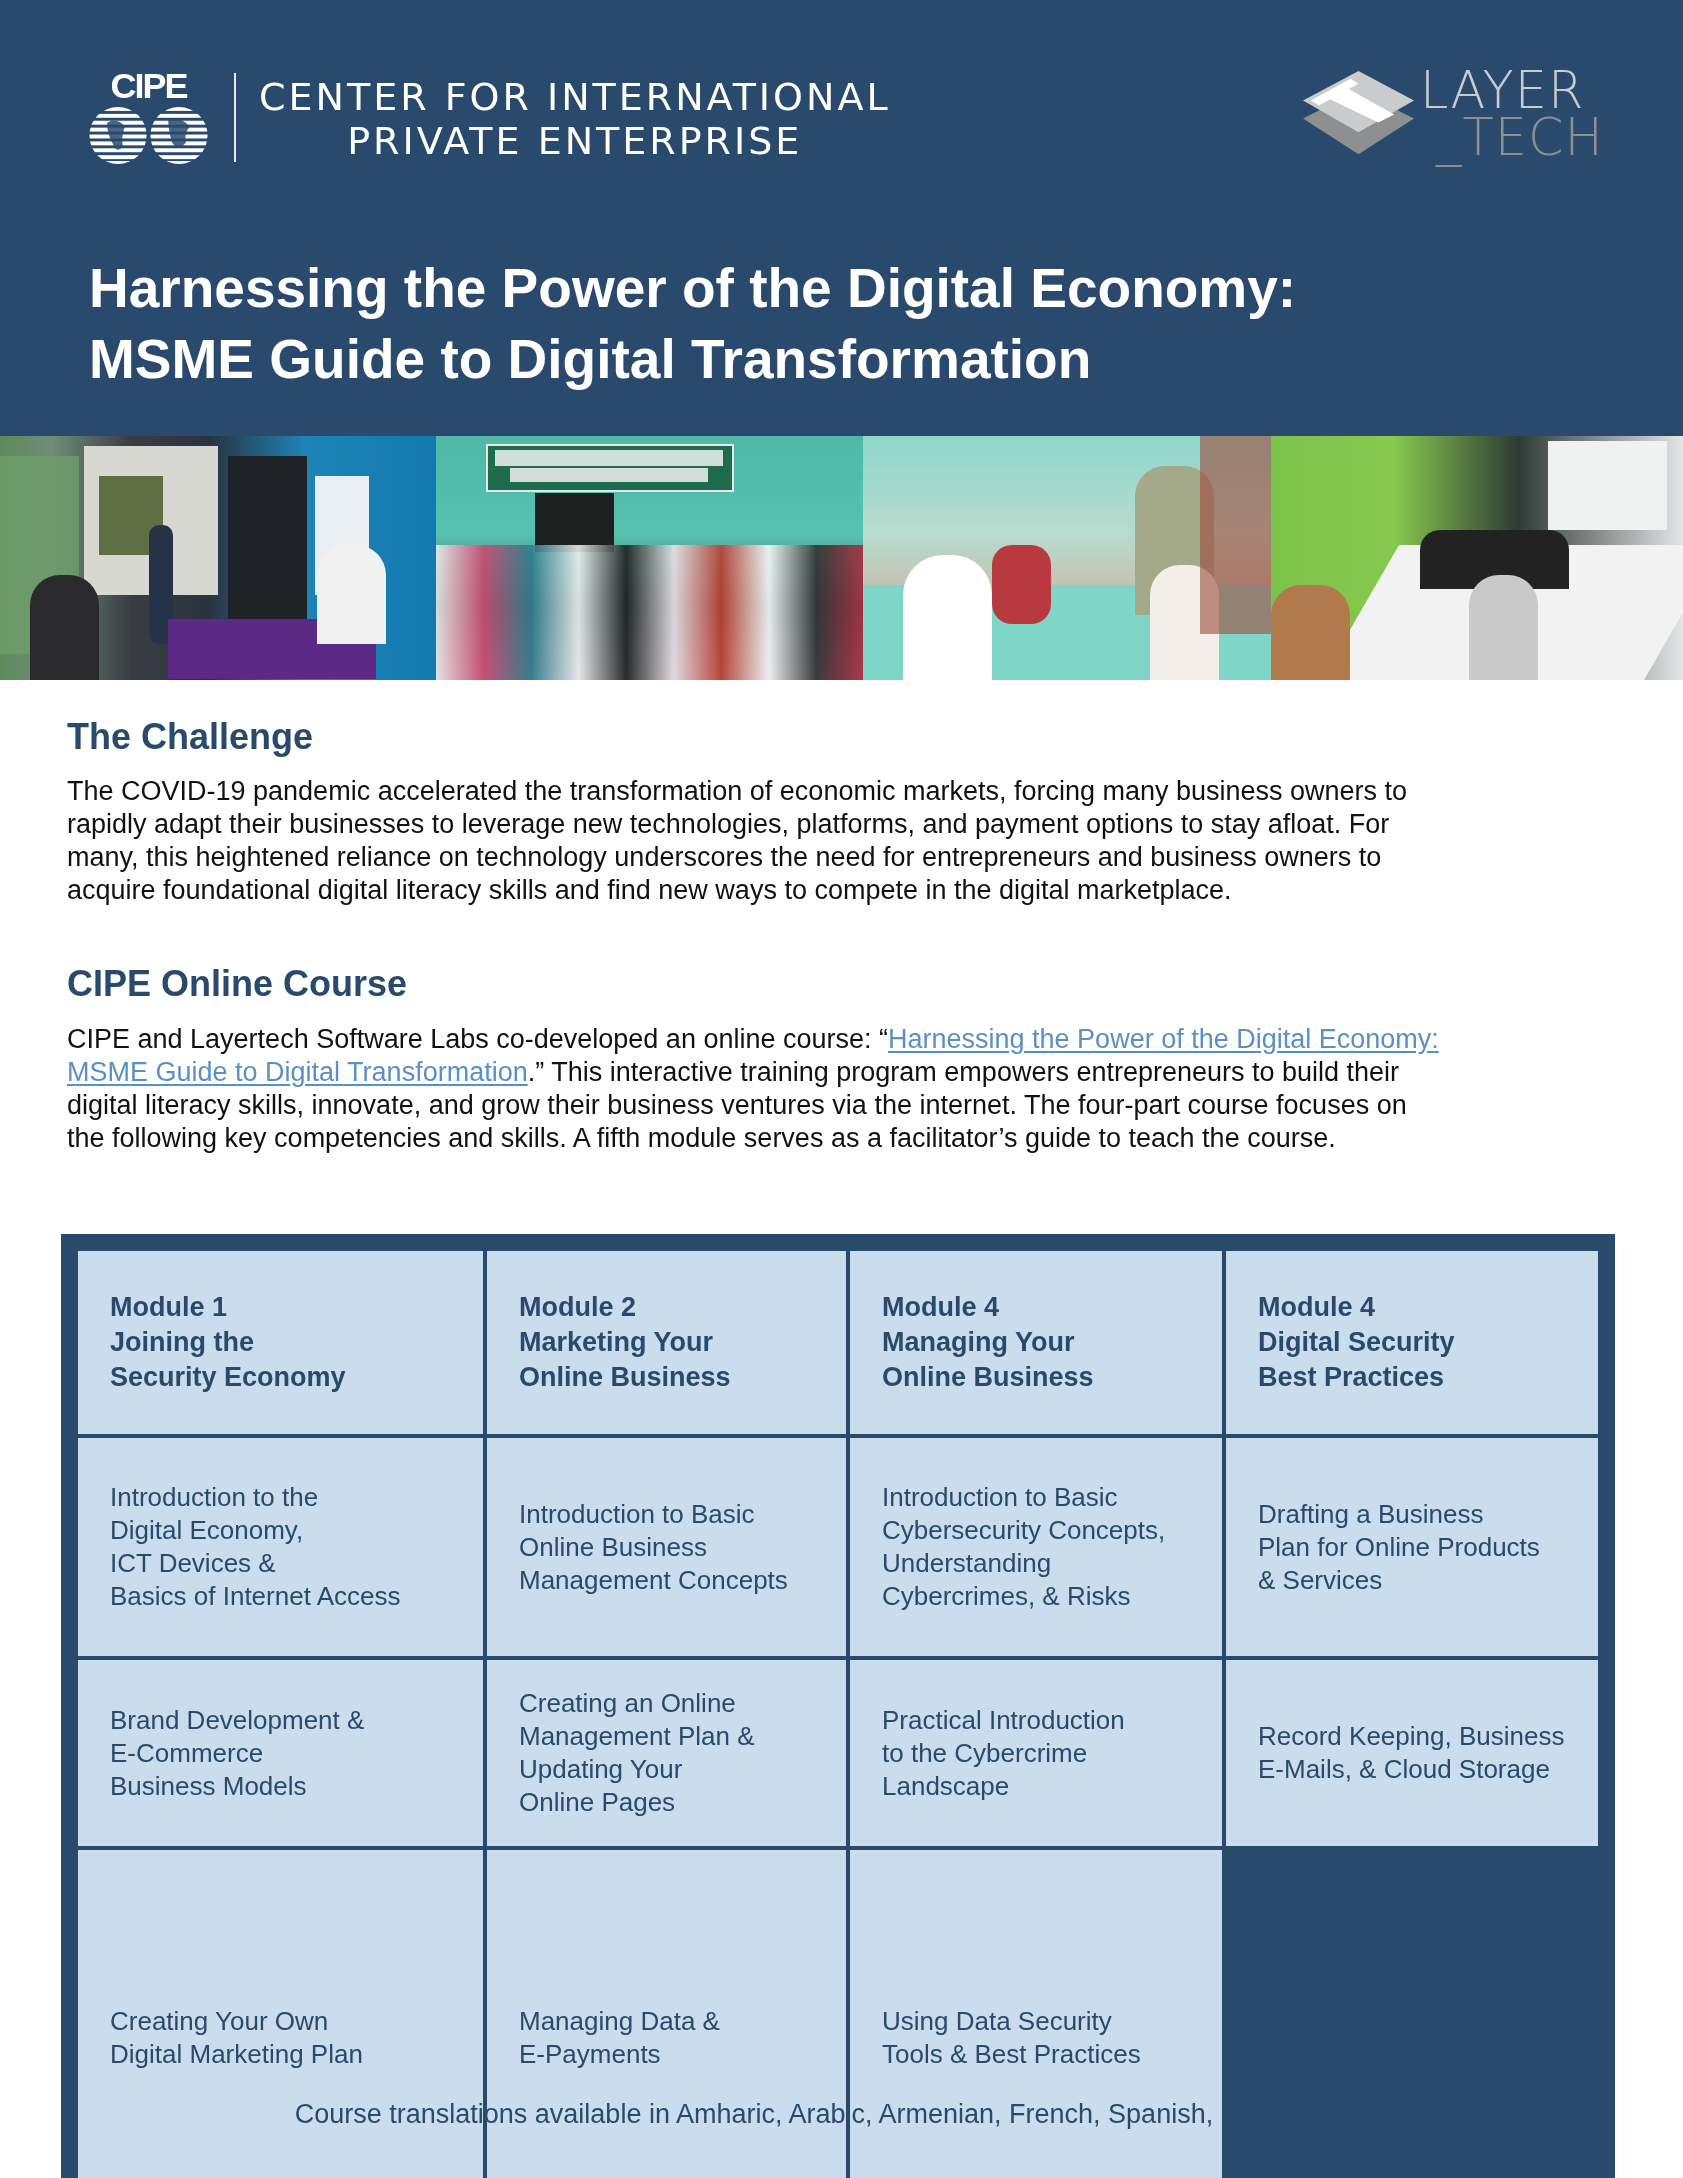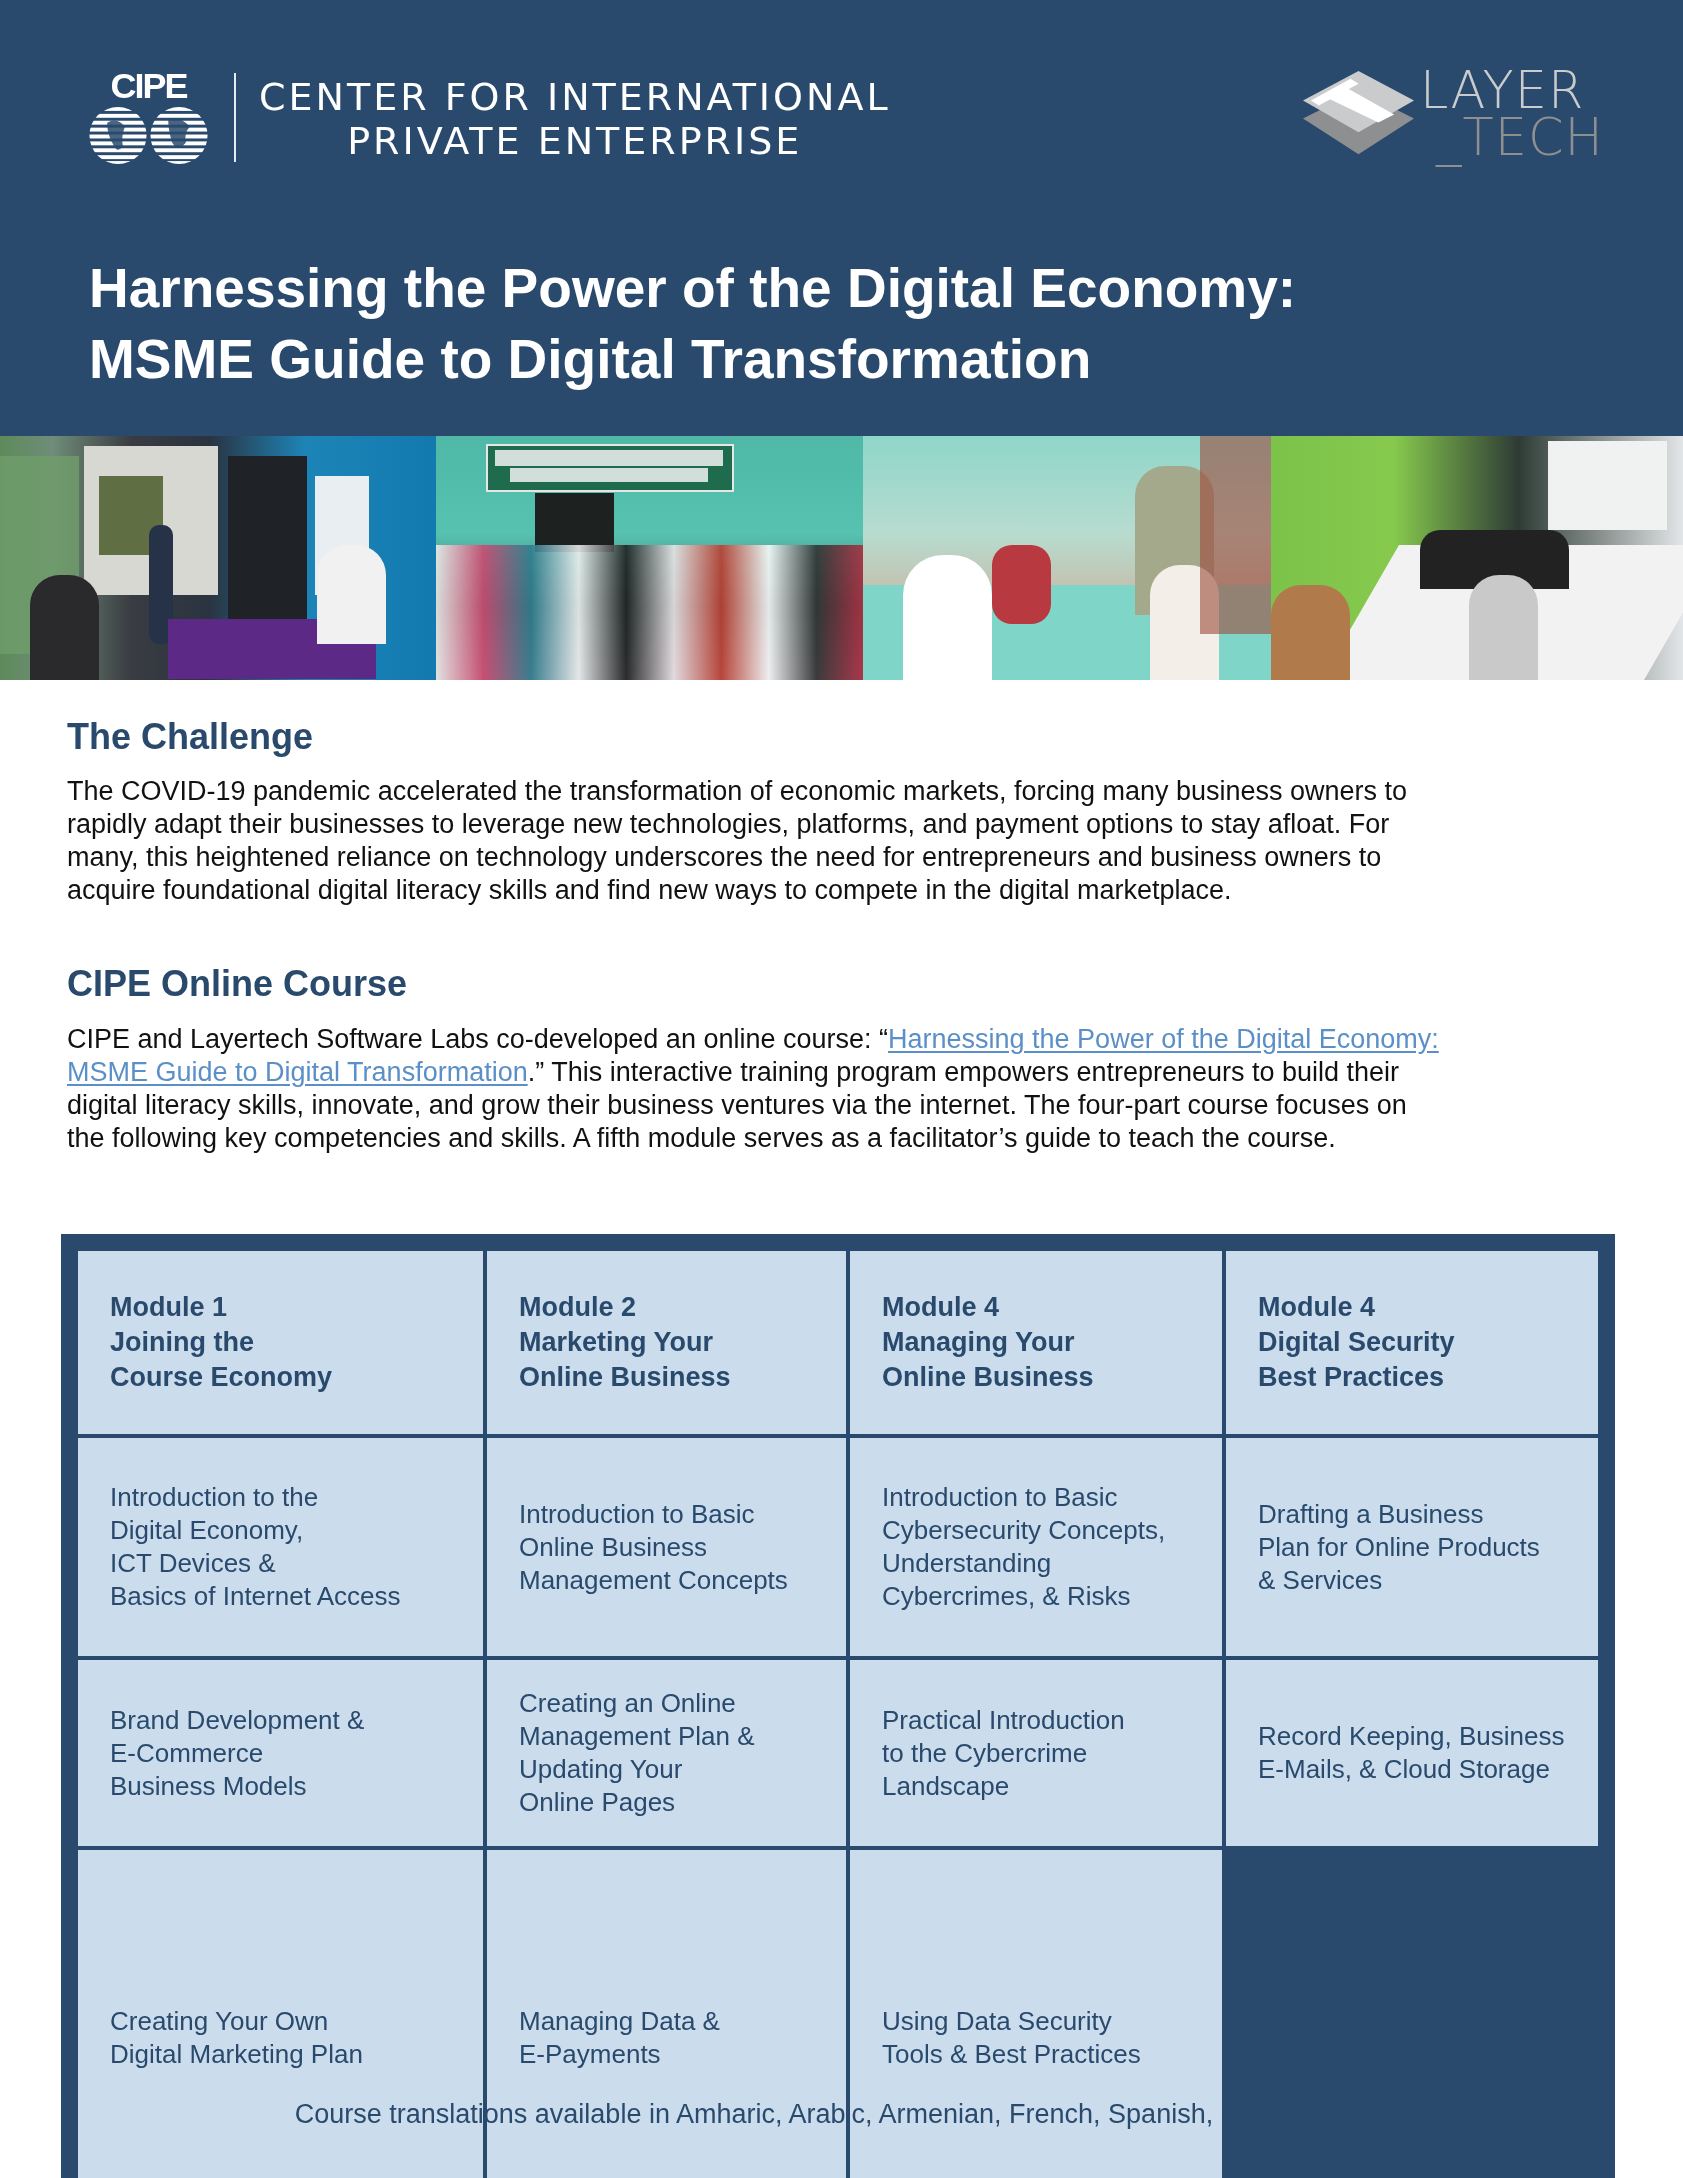--- a/index.html
+++ b/index.html
@@ -218,21 +218,21 @@
   <span class="line">the following key competencies and skills. A fifth module serves as a facilitator’s guide to teach the course.</span>
 </div>
 
 <div class="module-table">
   <div class="grid">
 
     <div class="cell head">
         <div class="lines">
       <span>Module 1</span>
       <span>Joining the</span>
-      <span>Course Economy</span>
+      <span>Security Economy</span>
     </div>
       </div>
     <div class="cell head">
         <div class="lines">
       <span>Module 2</span>
       <span>Marketing Your</span>
       <span>Online Business</span>
     </div>
       </div>
     <div class="cell head">

